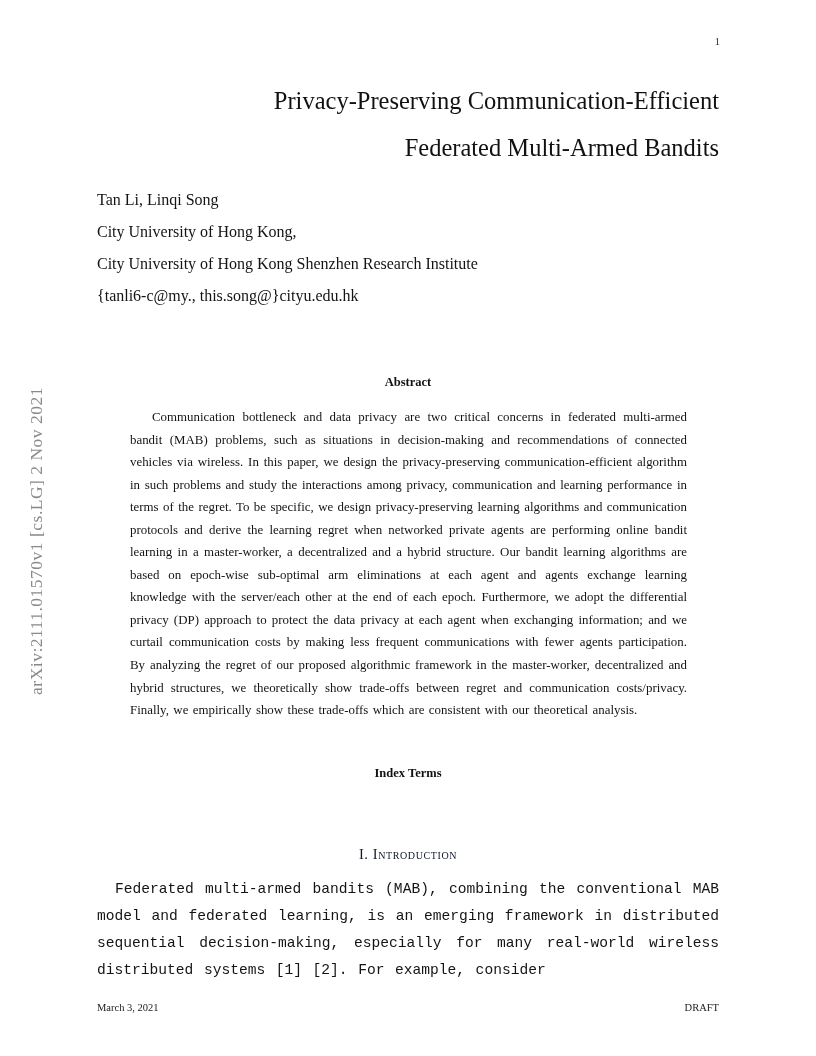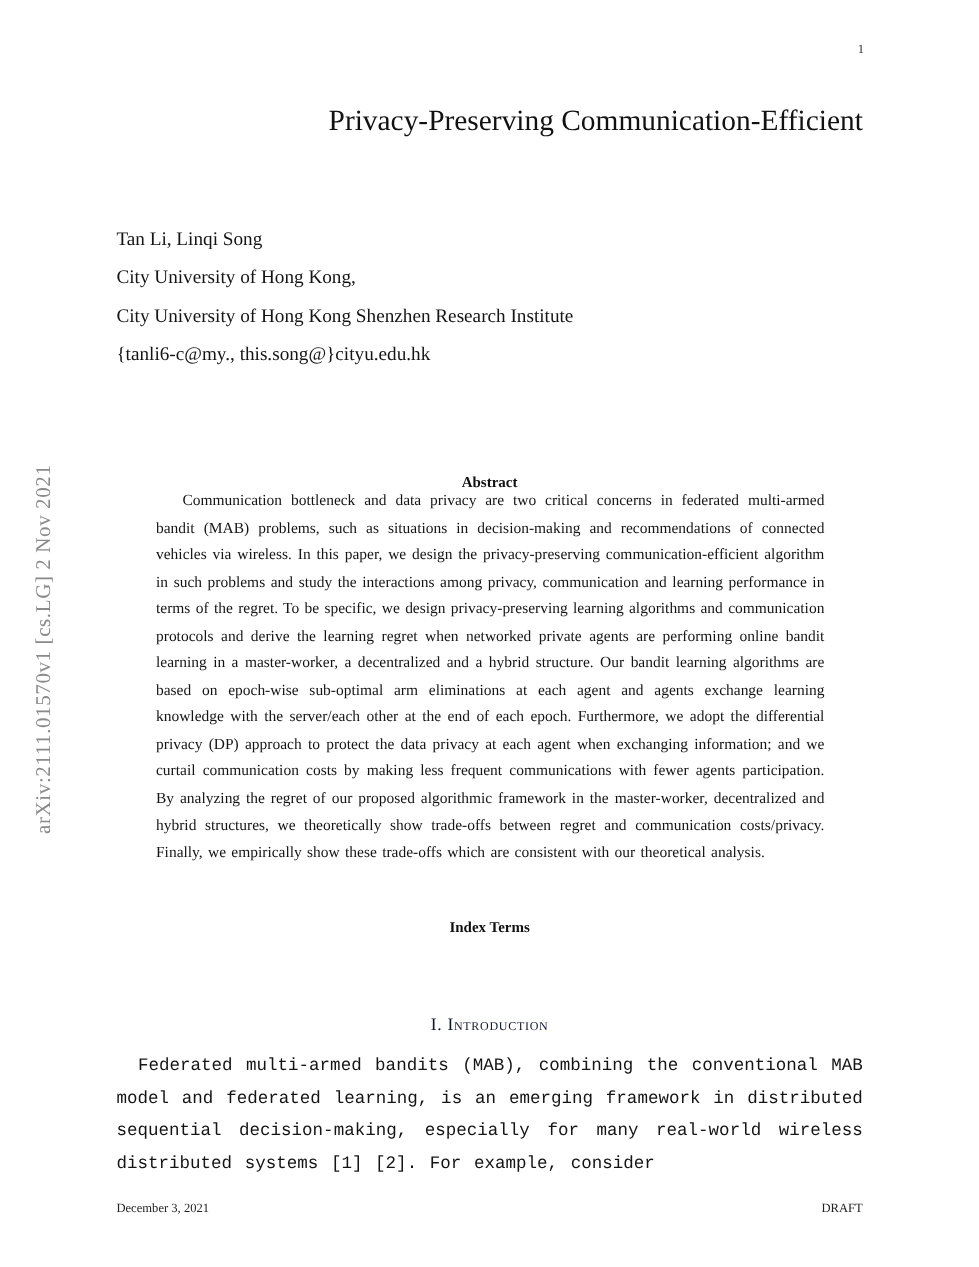--- a/index.html
+++ b/index.html
@@ -56,21 +56,21 @@
   }
   .abstract-heading, .index-heading {
     position: absolute;
     left: 97px;
     width: 622px;
     text-align: center;
     font-size: 12.5px;
     font-weight: bold;
     color: #111;
   }
-  .abstract-heading { top: 375px; margin-top: 20px; }
+  .abstract-heading { top: 375px; }
   .index-heading { top: 766px; }
   .abstract-body, .index-body {
     position: absolute;
     left: 130px;
     width: 557px;
     font-size: 12.9px;
     line-height: 22.55px;
     text-align: justify;
     text-indent: 22px;
     word-spacing: 1.2px;
@@ -117,35 +117,36 @@
 <body>
 
 <div class="page">
 
   <div class="page-number">1</div>
 
   <div class="arxiv-banner">arXiv:2111.01570v1  [cs.LG]  2 Nov 2021</div>
 
   <div class="title-block">
     <div>Privacy-Preserving Communication-Efficient</div>
+    <div>Federated Multi-Armed Bandits</div>
   </div>
 
   <div class="author-block">
     <div>Tan Li, Linqi Song</div>
     <div>City University of Hong Kong,</div>
     <div>City University of Hong Kong Shenzhen Research Institute</div>
     <div>{tanli6-c@my., this.song@}cityu.edu.hk</div>
   </div>
 
   <div class="abstract-heading">Abstract</div>
   <p class="abstract-body">Communication bottleneck and data privacy are two critical concerns in federated multi-armed bandit (MAB) problems, such as situations in decision-making and recommendations of connected vehicles via wireless. In this paper, we design the privacy-preserving communication-efficient algorithm in such problems and study the interactions among privacy, communication and learning performance in terms of the regret. To be specific, we design privacy-preserving learning algorithms and communication protocols and derive the learning regret when networked private agents are performing online bandit learning in a master-worker, a decentralized and a hybrid structure. Our bandit learning algorithms are based on epoch-wise sub-optimal arm eliminations at each agent and agents exchange learning knowledge with the server/each other at the end of each epoch. Furthermore, we adopt the differential privacy (DP) approach to protect the data privacy at each agent when exchanging information; and we curtail communication costs by making less frequent communications with fewer agents participation. By analyzing the regret of our proposed algorithmic framework in the master-worker, decentralized and hybrid structures, we theoretically show trade-offs between regret and communication costs/privacy. Finally, we empirically show these trade-offs which are consistent with our theoretical analysis.</p>
 
   <div class="index-heading">Index Terms</div>
 
   <div class="section-heading">I. Introduction</div>
   <p class="intro-body">Federated multi-armed bandits (MAB), combining the conventional MAB model and federated learning, is an emerging framework in distributed sequential decision-making, especially for many real-world wireless distributed systems [1] [2]. For example, consider</p>
 
   <div class="footer">
-    <span>December 3, 2021</span>
+    <span>March 3, 2021</span>
     <span>DRAFT</span>
   </div>
 
 </div>
 
 </body></html>

